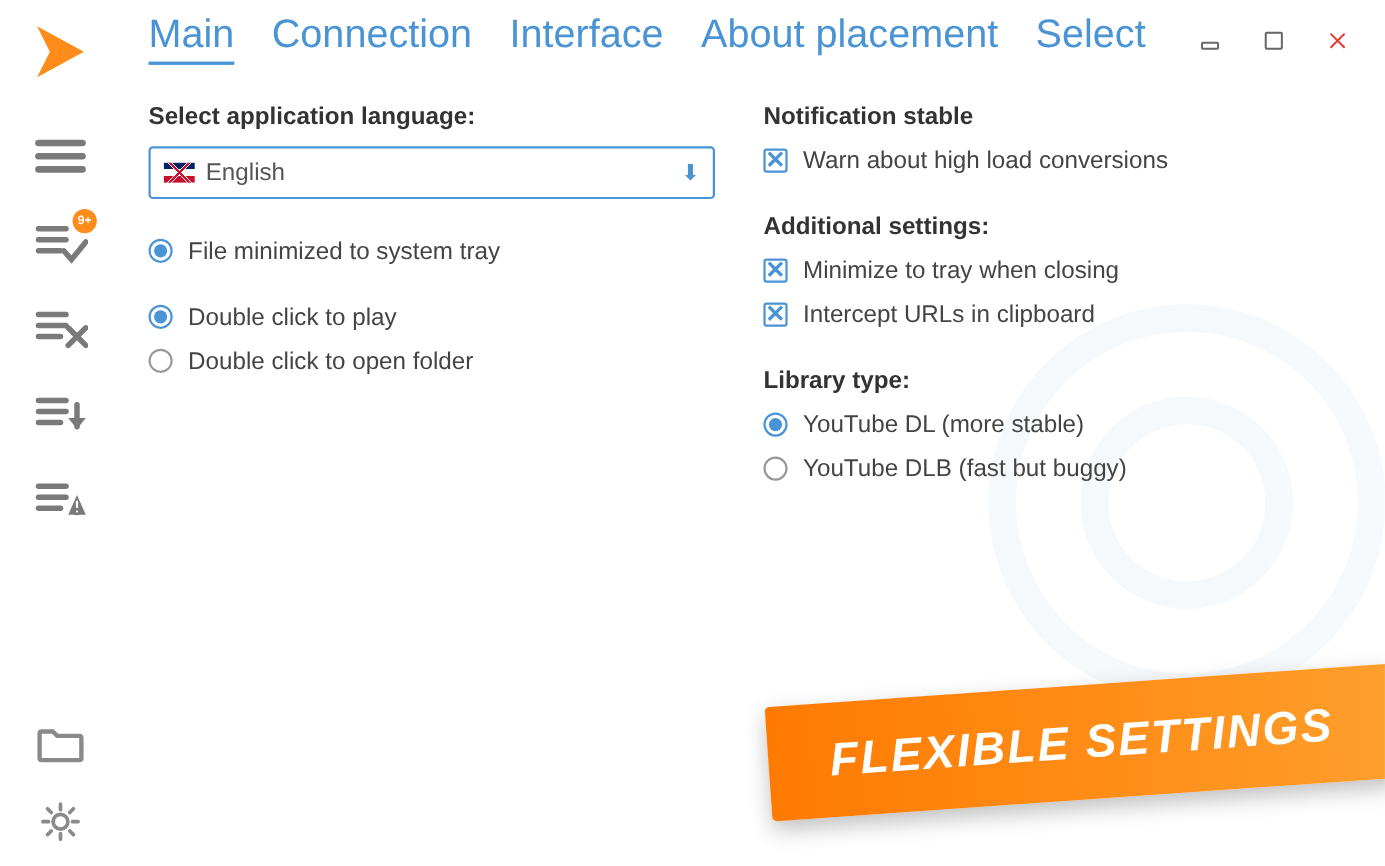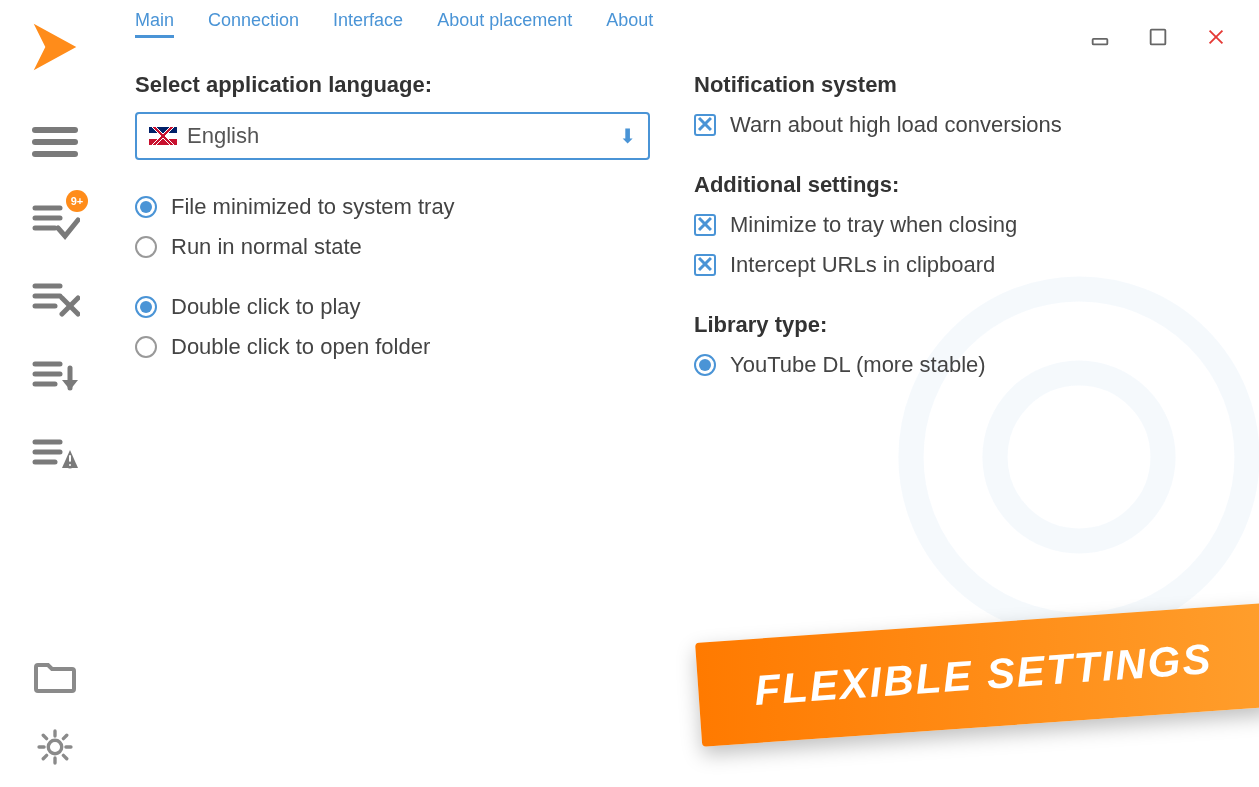--- a/index.html
+++ b/index.html
@@ -84,21 +84,21 @@
     font-size: 50px;
     font-weight: 400;
     color: #4a94d6;
     letter-spacing: 0.5px;
     margin-bottom: 18px;
   }
   .tabs {
     display: flex;
     gap: 34px;
     margin-bottom: 34px;
-    font-size: 18px;
+    font-size: 36px;
     color: #4a94d6;
   }
   .tab { cursor: pointer; padding-bottom: 4px; }
   .tab.active {
     font-weight: 500;
     border-bottom: 3px solid #4a94d6;
   }
 
   .cols {
     display: flex;
@@ -288,21 +288,21 @@
     <circle cx="50" cy="50" r="20" fill="none" stroke="#4a94d6" stroke-width="6"></circle>
   </svg>
 
 <div class="content">
 
   <div class="tabs">
     <div class="tab active">Main</div>
     <div class="tab">Connection</div>
     <div class="tab">Interface</div>
     <div class="tab">About placement</div>
-    <div class="tab">About</div>
+    <div class="tab">Select</div>
   </div>
 
   <div class="cols">
 
     <div class="col">
       <div class="section">
         <div class="section-label">Select application language:</div>
         <div class="lang-select">
           <div class="flag"></div>
           <span>English</span>
@@ -311,43 +311,39 @@
         </div>
       </div>
 
       <div class="section">
         <div class="option-row">
           <div class="radio">
               <div class="dot"></div>
             </div>
           <span>File minimized to system tray</span>
         </div>
-        <div class="option-row">
-          <div class="radio unchecked"></div>
-          <span>Run in normal state</span>
-        </div>
       </div>
 
       <div class="section">
         <div class="option-row">
           <div class="radio">
               <div class="dot"></div>
             </div>
           <span>Double click to play</span>
         </div>
         <div class="option-row">
           <div class="radio unchecked"></div>
           <span>Double click to open folder</span>
         </div>
       </div>
     </div>
 
     <div class="col">
       <div class="section">
-        <div class="section-label">Notification system</div>
+        <div class="section-label">Notification stable</div>
         <div class="option-row">
           <div class="checkbox">✕</div>
           <span>Warn about high load conversions</span>
         </div>
       </div>
 
       <div class="section">
         <div class="section-label">Additional settings:</div>
         <div class="option-row">
           <div class="checkbox">✕</div>
@@ -360,18 +356,22 @@
       </div>
 
       <div class="section">
         <div class="section-label">Library type:</div>
         <div class="option-row">
           <div class="radio">
               <div class="dot"></div>
             </div>
           <span>YouTube DL (more stable)</span>
         </div>
+        <div class="option-row">
+          <div class="radio unchecked"></div>
+          <span>YouTube DLB (fast but buggy)</span>
+        </div>
       </div>
     </div>
   </div>
 </div>
 
 <div class="banner">FLEXIBLE SETTINGS</div>
 
 </body></html>

